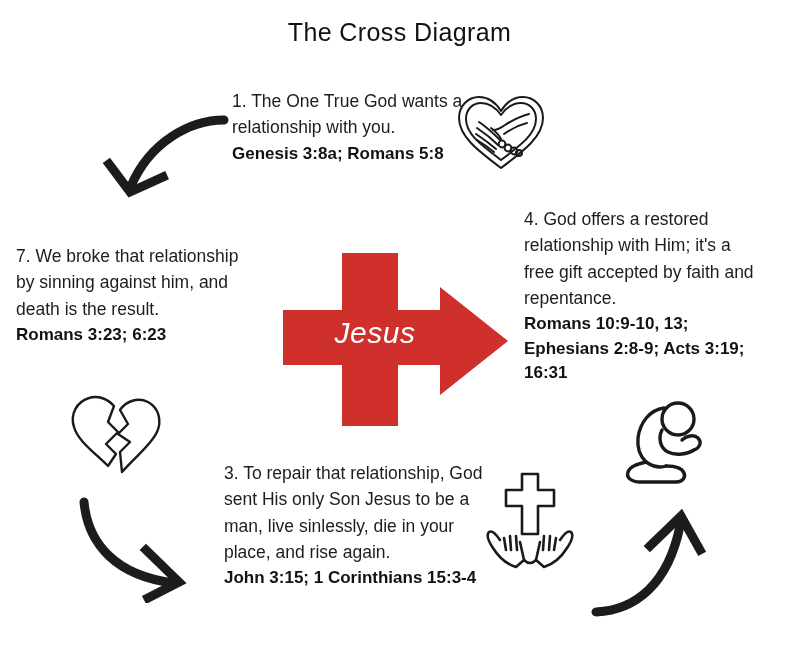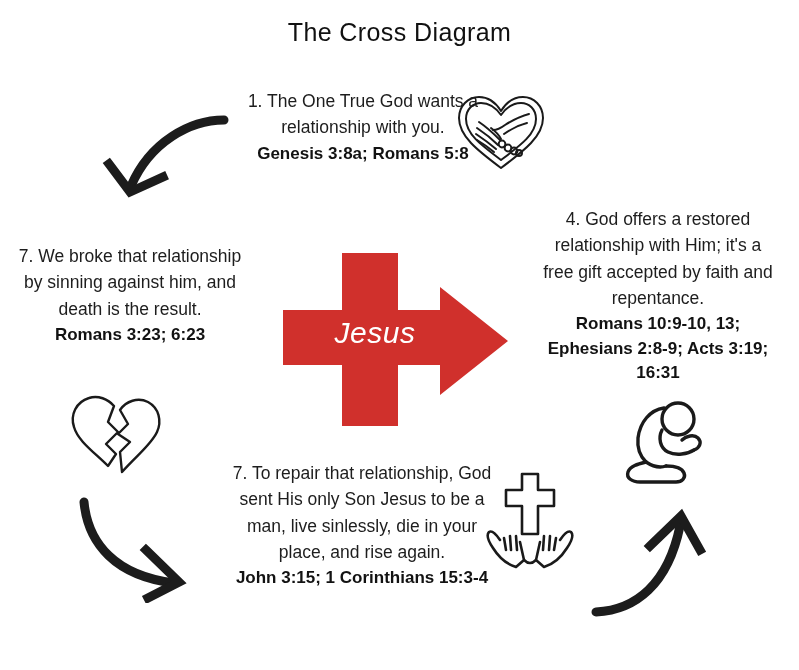--- a/index.html
+++ b/index.html
@@ -26,39 +26,39 @@
     top: 18px;
     width: 799px;
     text-align: center;
     font-size: 25px;
     font-weight: 400;
     letter-spacing: 0.4px;
     color: #111111;
   }
 
   
-  .step-block { text-align: center; }
+  .step-block { text-align: left; }
   .step-body {
     font-size: 17.5px;
     line-height: 1.5;
     font-weight: 400;
     color: #1d1d1d;
   }
   .step-ref {
     margin-top: 1px;
     font-size: 17px;
     font-weight: 700;
     line-height: 1.45;
     color: #121212;
   }
 
   #step1-block { left: 232px; top: 88px; width: 262px; }
   #step2-block { left: 16px;  top: 243px; width: 228px; }
   #step3-block { left: 224px; top: 460px; width: 276px; }
-  #step4-block { left: 538px; top: 206px; width: 240px; }
+  #step4-block { left: 524px; top: 206px; width: 240px; }
 
   
   #cross-arrow {
     left: 270px;
     top: 245px;
     width: 250px;
     height: 190px;
   }
   #cross-label {
     left: 300px;
@@ -95,21 +95,21 @@
     <div class="step-body">1. The One True God wants a relationship with you.</div>
     <div class="step-ref">Genesis 3:8a; Romans 5:8</div>
   </div>
 
   <div class="abs step-block" id="step2-block">
     <div class="step-body">7. We broke that relationship by sinning against him, and death is the result.</div>
     <div class="step-ref">Romans 3:23; 6:23</div>
   </div>
 
   <div class="abs step-block" id="step3-block">
-    <div class="step-body">7. To repair that relationship, God sent His only Son Jesus to be a man, live sinlessly, die in your place, and rise again.</div>
+    <div class="step-body">3. To repair that relationship, God sent His only Son Jesus to be a man, live sinlessly, die in your place, and rise again.</div>
     <div class="step-ref">John 3:15; 1 Corinthians 15:3-4</div>
   </div>
 
   <div class="abs step-block" id="step4-block">
     <div class="step-body">4. God offers a restored relationship with Him; it's a free gift accepted by faith and repentance.</div>
     <div class="step-ref">Romans 10:9-10, 13; Ephesians 2:8-9; Acts 3:19; 16:31</div>
   </div>
 
   <svg class="abs" id="cross-arrow" viewBox="0 0 250 190">
 

